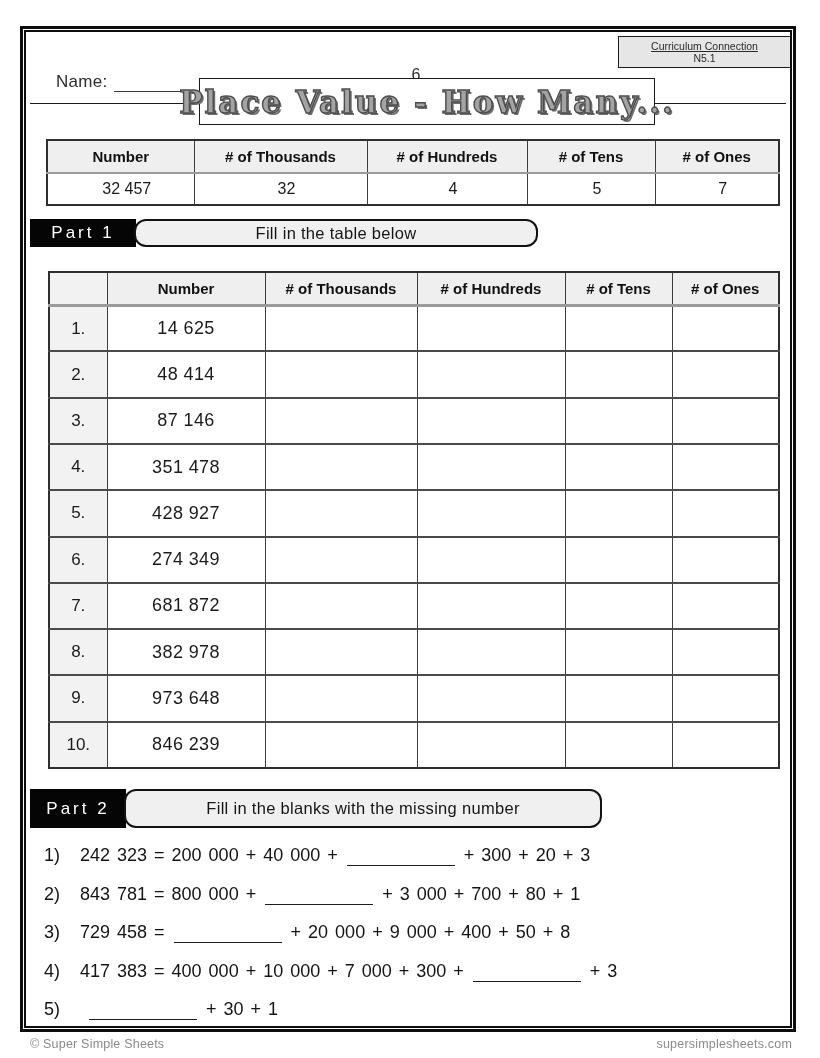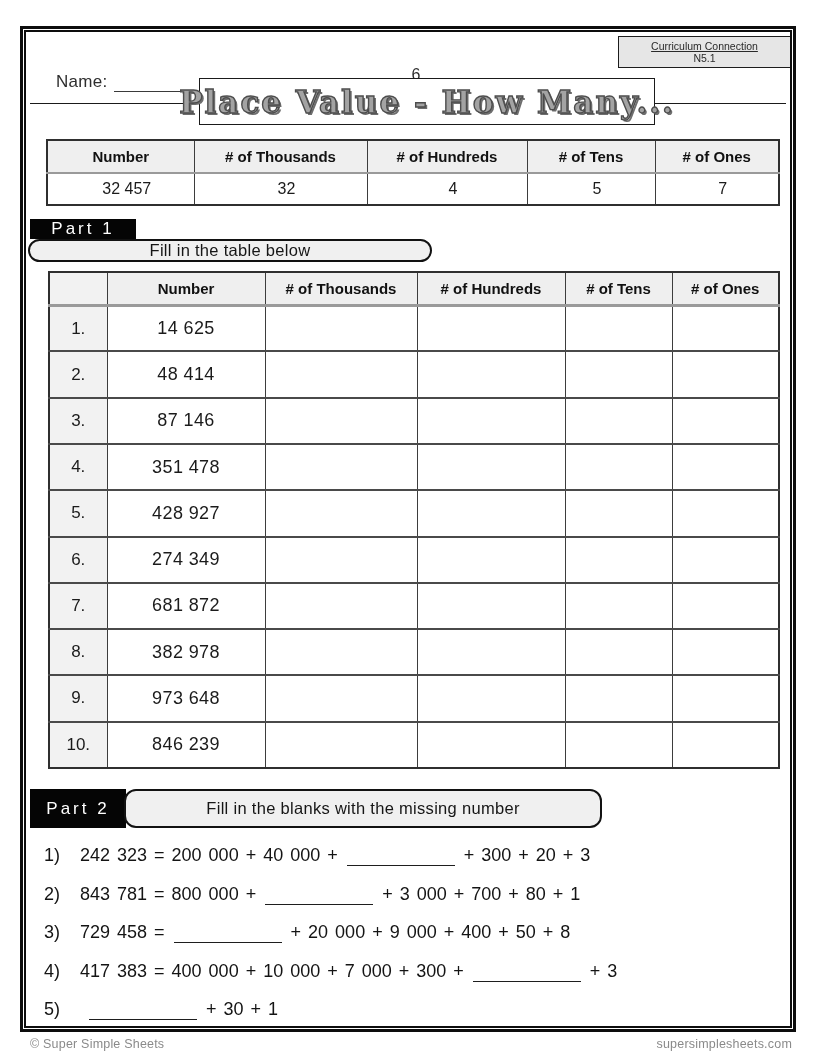--- a/index.html
+++ b/index.html
@@ -114,21 +114,21 @@
         <tr>
           <td>32 457</td>
           <td>32</td>
           <td>4</td>
           <td>5</td>
           <td>7</td>
         </tr>
       </tbody>
         </table>
 
-      <div class="part-row" style="top:187px; height:48px;flex-direction:column;">
+      <div class="part-row" style="top:187px; height:28px;">
         <div class="part-badge" style="width:106px;">Part 1</div>
         <div class="instruction-box" style="width:404px;">Fill in the table below</div>
       </div>
 
       <table class="main-table">
         <colgroup>
             <col style="width:58px">
             <col style="width:158px">
             <col style="width:152px">
             <col style="width:148px">

